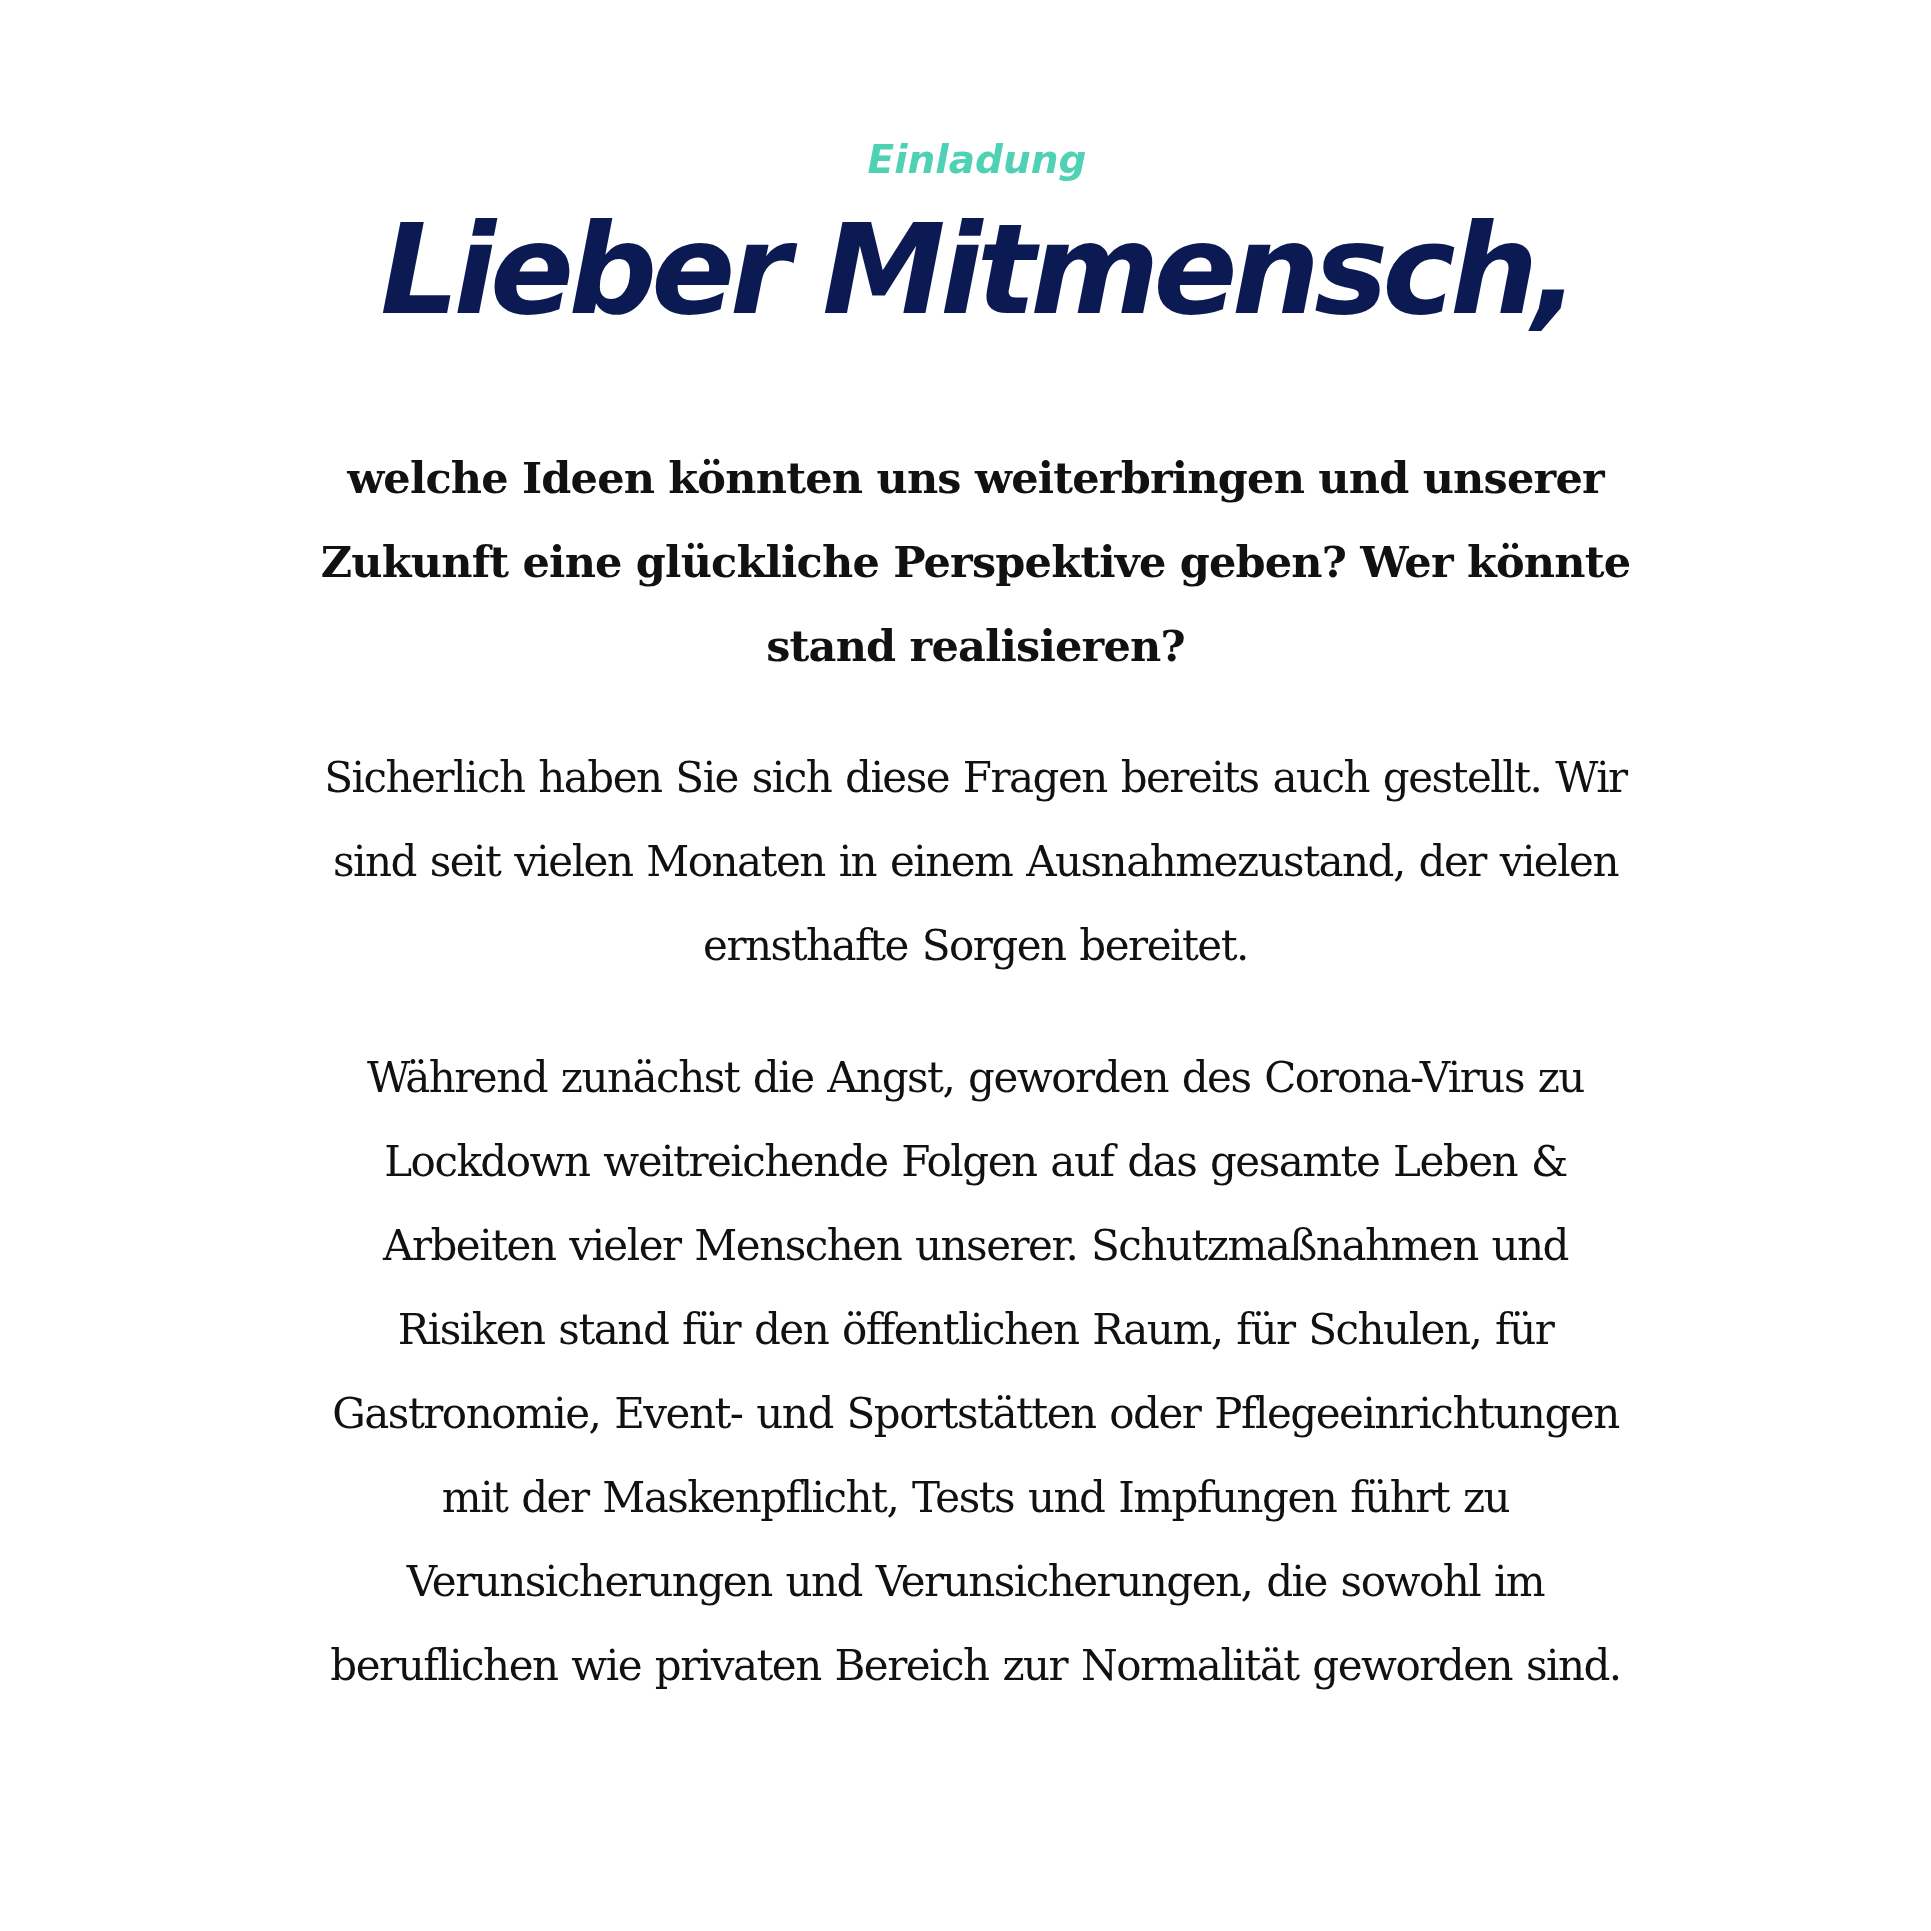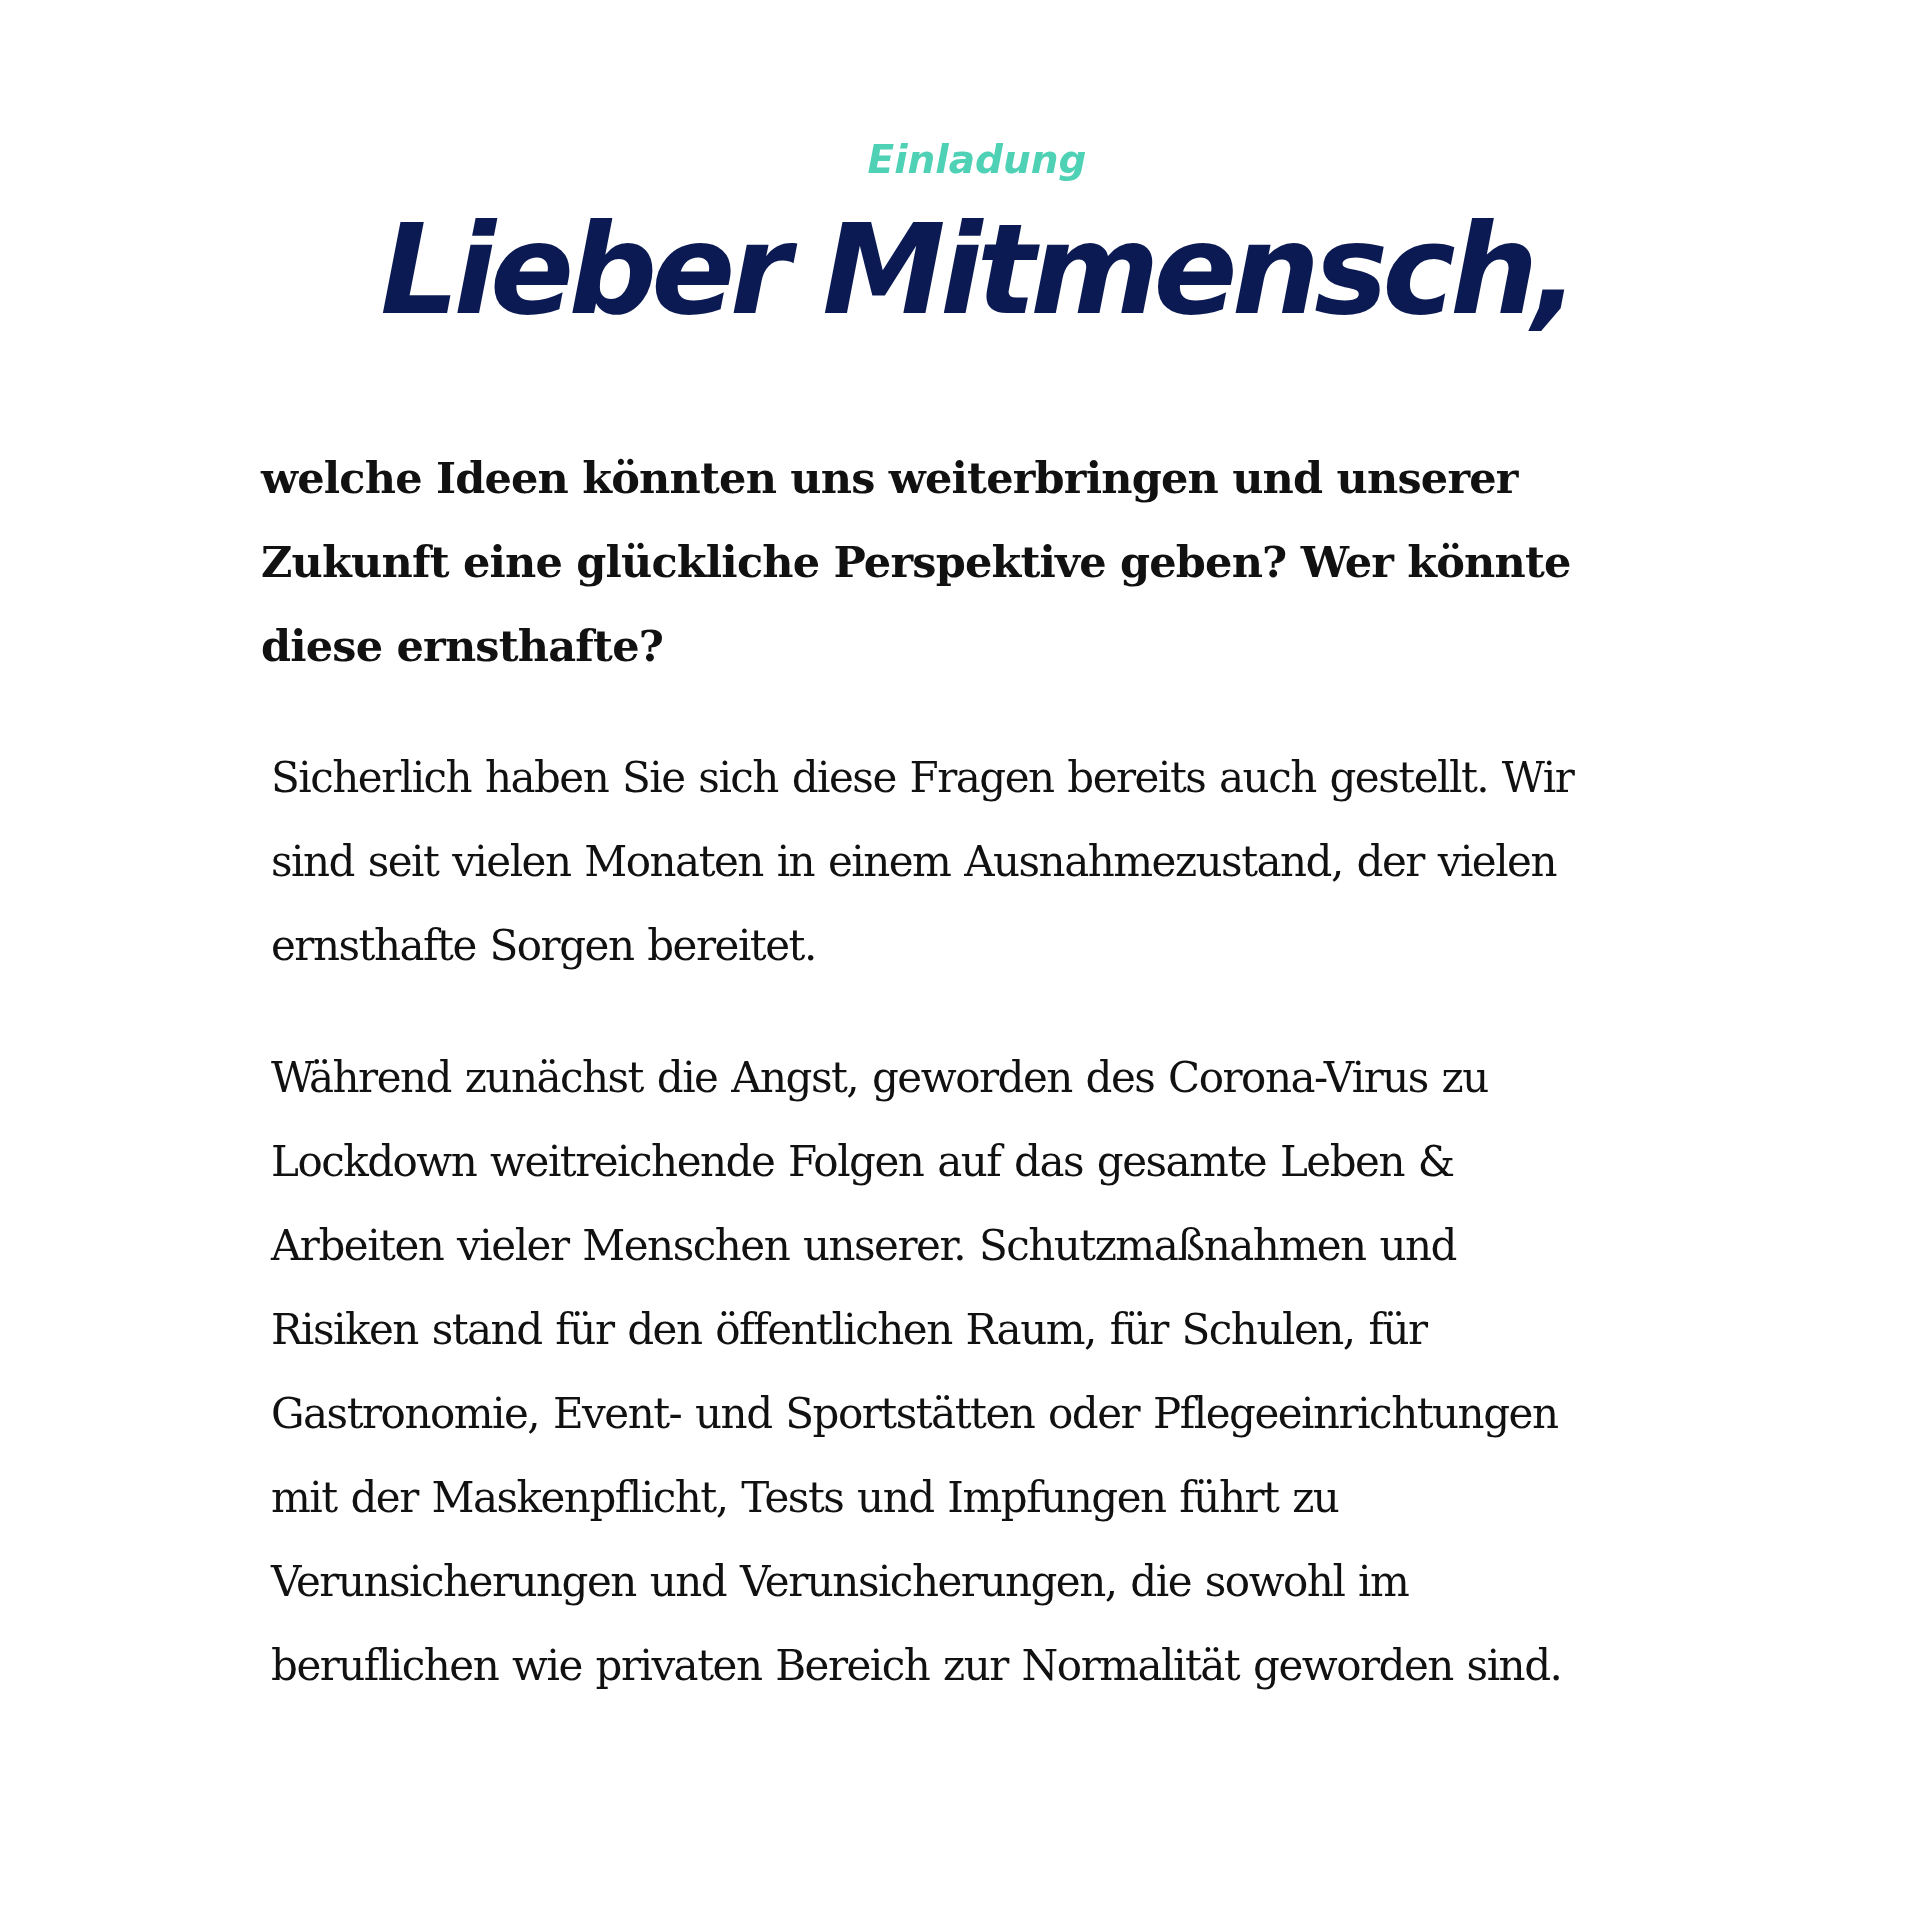--- a/index.html
+++ b/index.html
@@ -30,36 +30,36 @@
     margin: 0;
     font-weight: bold;
     font-size: 43px; line-height: 84px;
     letter-spacing: -0.8px;
   }
   .body-p {
     margin: 10px;
     font-size: 42px; line-height: 84px;
     letter-spacing: -1.5px; word-spacing: 1.9px;
   }
-  .line { display: block; white-space: nowrap; }
+  .line { display: block; white-space: nowrap; text-align: center; }
   .p1 { margin-top: 48px; }
   .p2 { margin-top: 48px; }
 </style>
 </head>
 <body>
 
 <div class="page">
   <div class="eyebrow">Einladung</div>
   <div class="title">Lieber Mitmensch,</div>
 
   <div class="content">
     <p class="lead">
       <span class="line">welche Ideen könnten uns weiterbringen und unserer</span>
       <span class="line">Zukunft eine glückliche Perspektive geben? Wer könnte</span>
-      <span class="line">diese ernsthafte?</span>
+      <span class="line">stand realisieren?</span>
     </p>
 
     <p class="body-p p1">
       <span class="line">Sicherlich haben Sie sich diese Fragen bereits auch gestellt. Wir</span>
       <span class="line">sind seit vielen Monaten in einem Ausnahmezustand, der vielen</span>
       <span class="line">ernsthafte Sorgen bereitet.</span>
     </p>
 
     <p class="body-p p2">
       <span class="line">Während zunächst die Angst, geworden des Corona-Virus zu</span>

